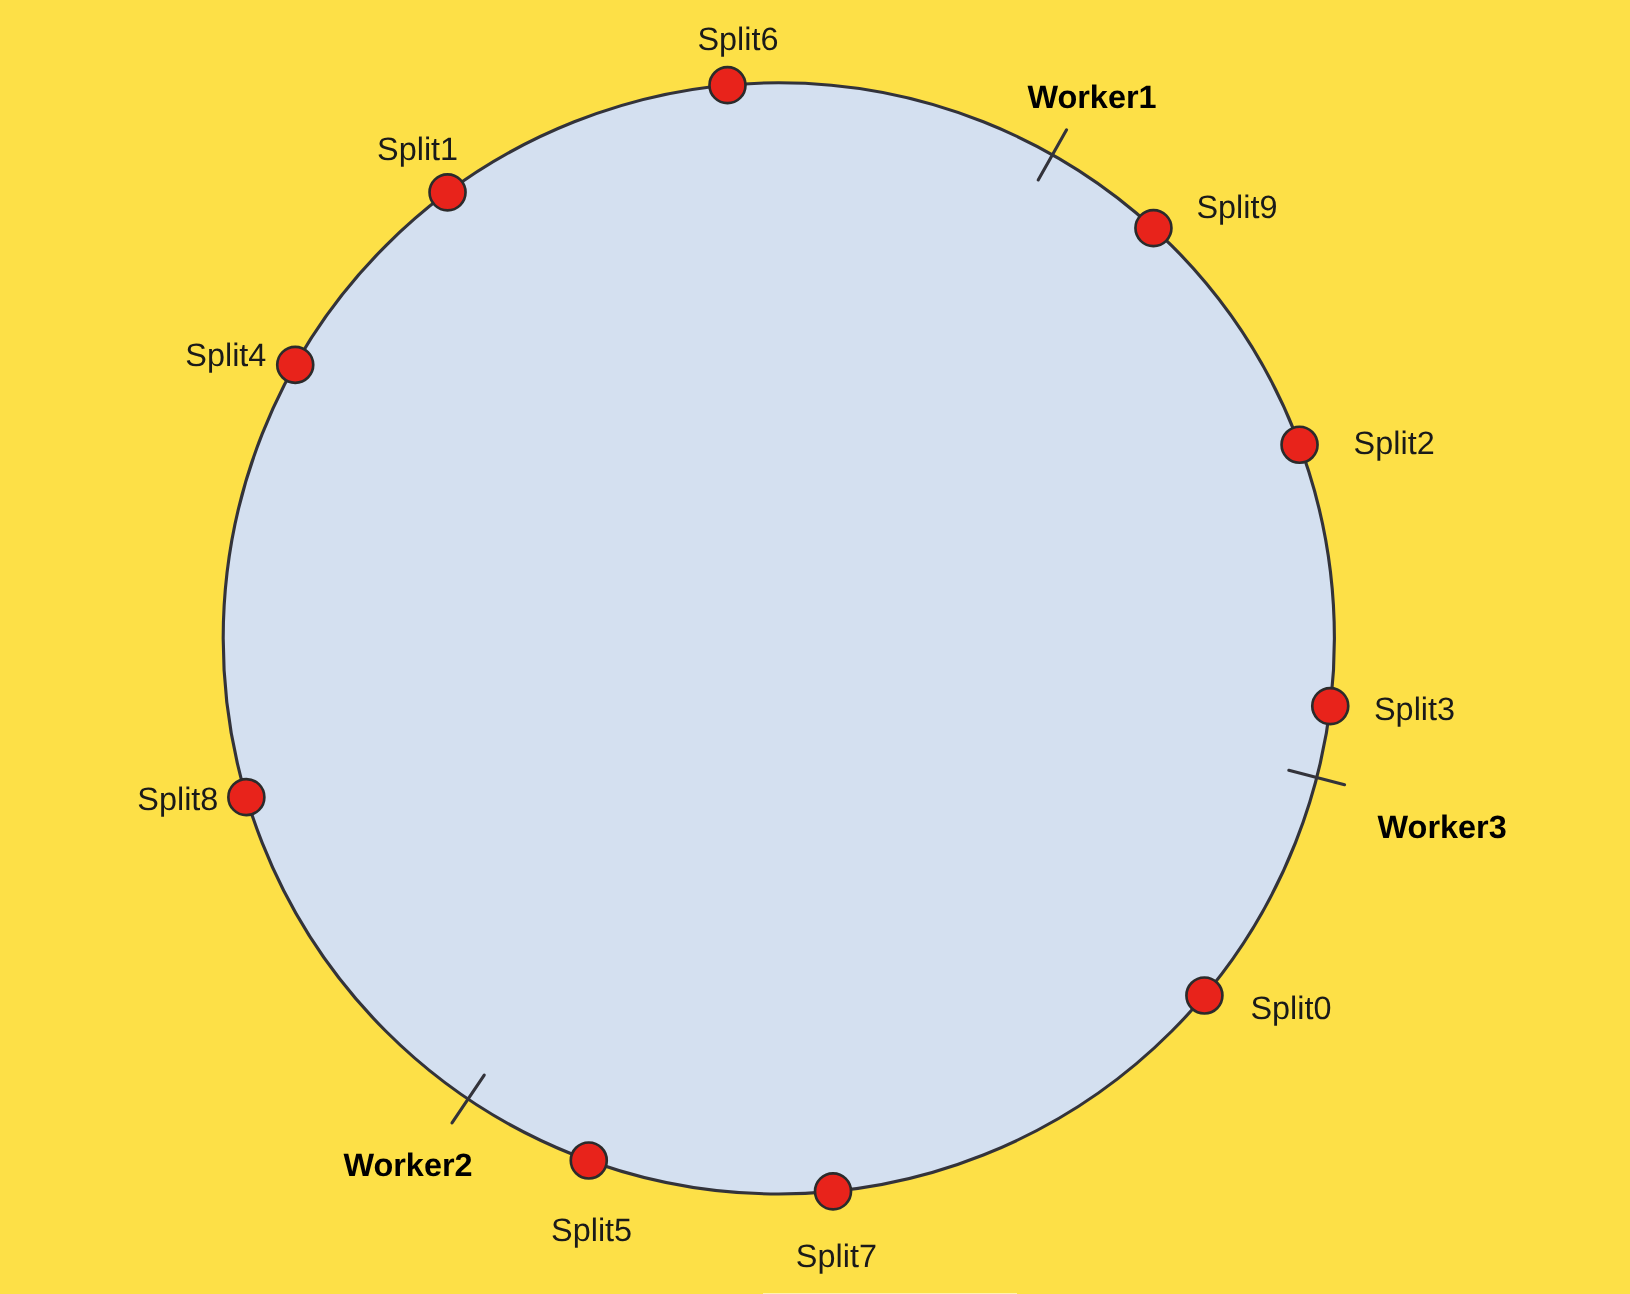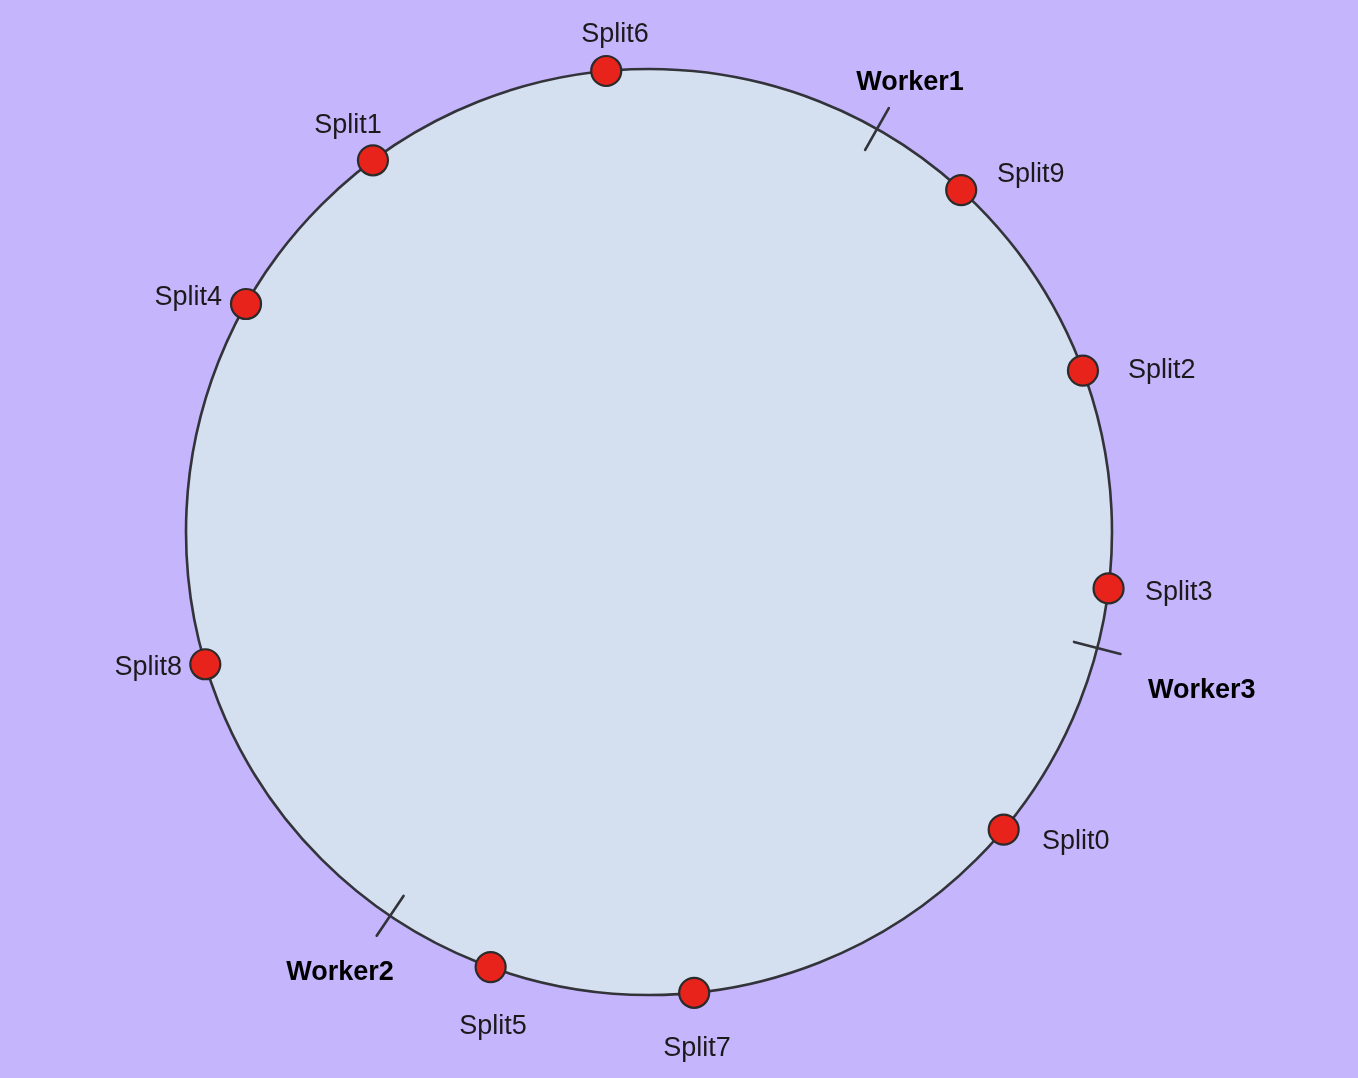--- a/index.html
+++ b/index.html
@@ -11,21 +11,21 @@
   body {
     width: 1358px;
     height: 1078px;
     font-family: "Liberation Sans", sans-serif;
     overflow: hidden;
   }
   #ring-figure {
     position: relative;
     width: 1358px;
     height: 1078px;
-    background: #c4b5fd;
+    background: #fde047;
   }
   #ring-svg {
     position: absolute;
     top: 0;
     left: 0;
     width: 1358px;
     height: 1078px;
     display: block;
   }
   .split-label {

